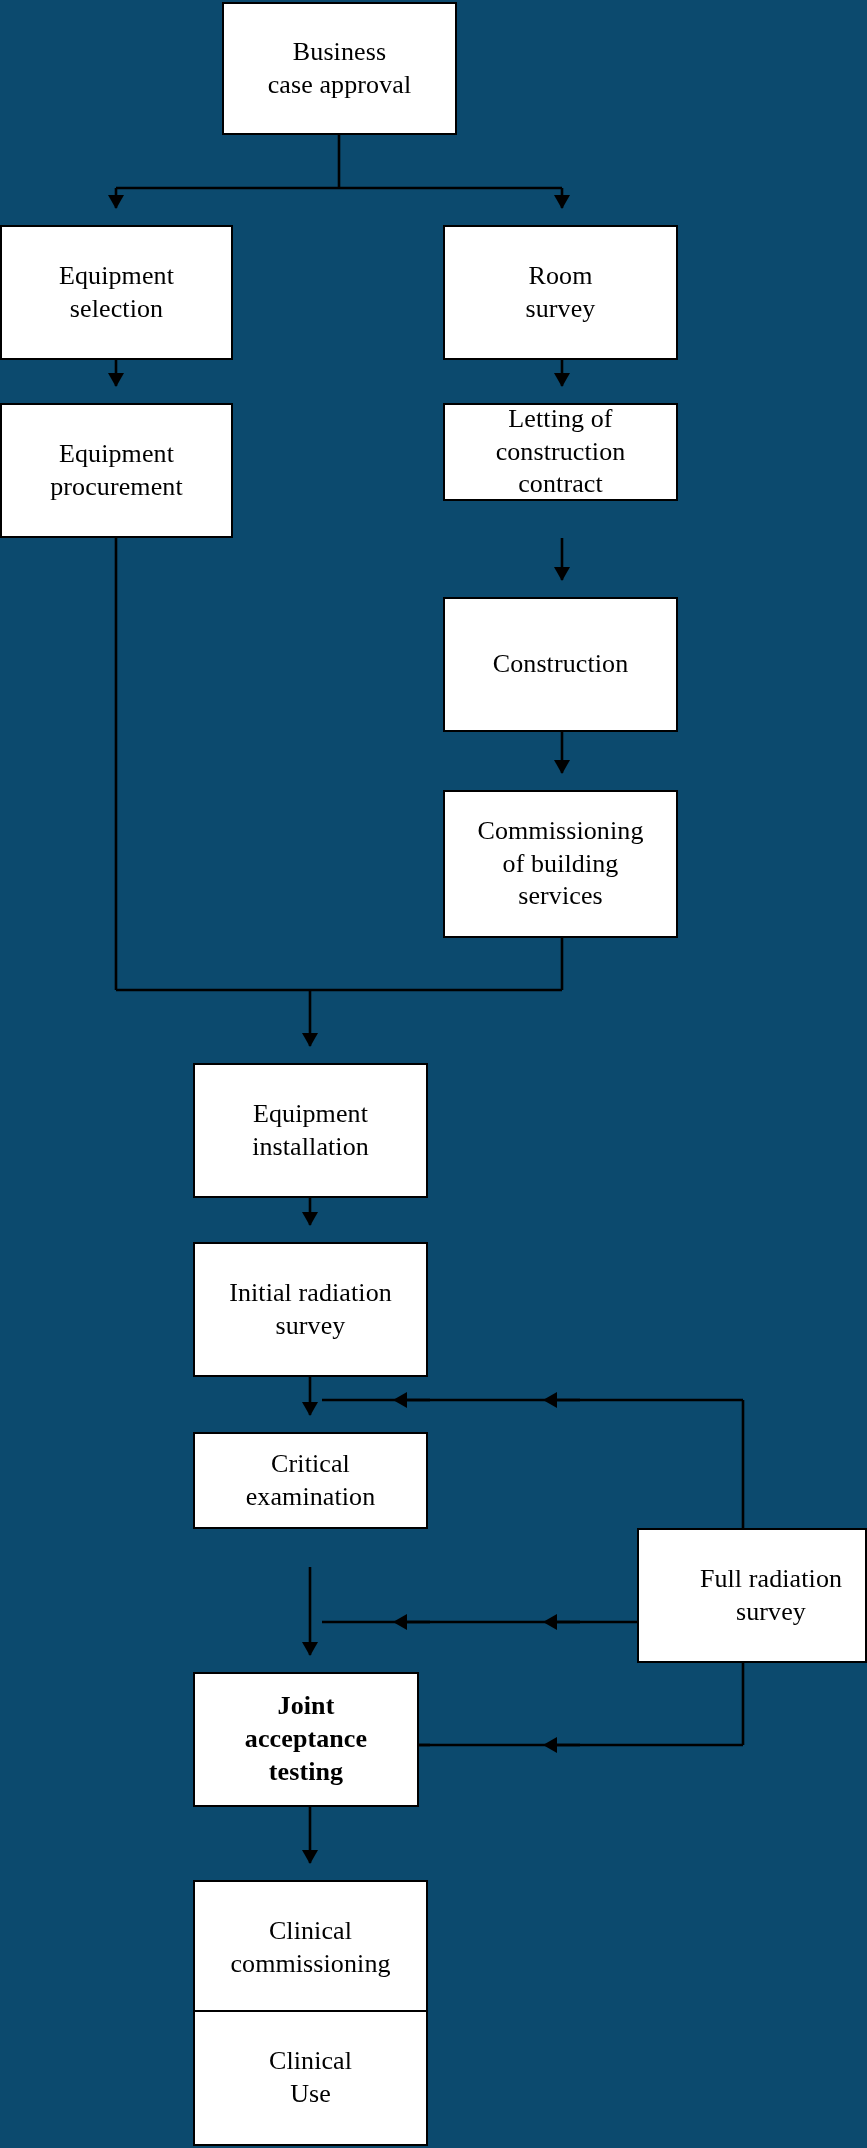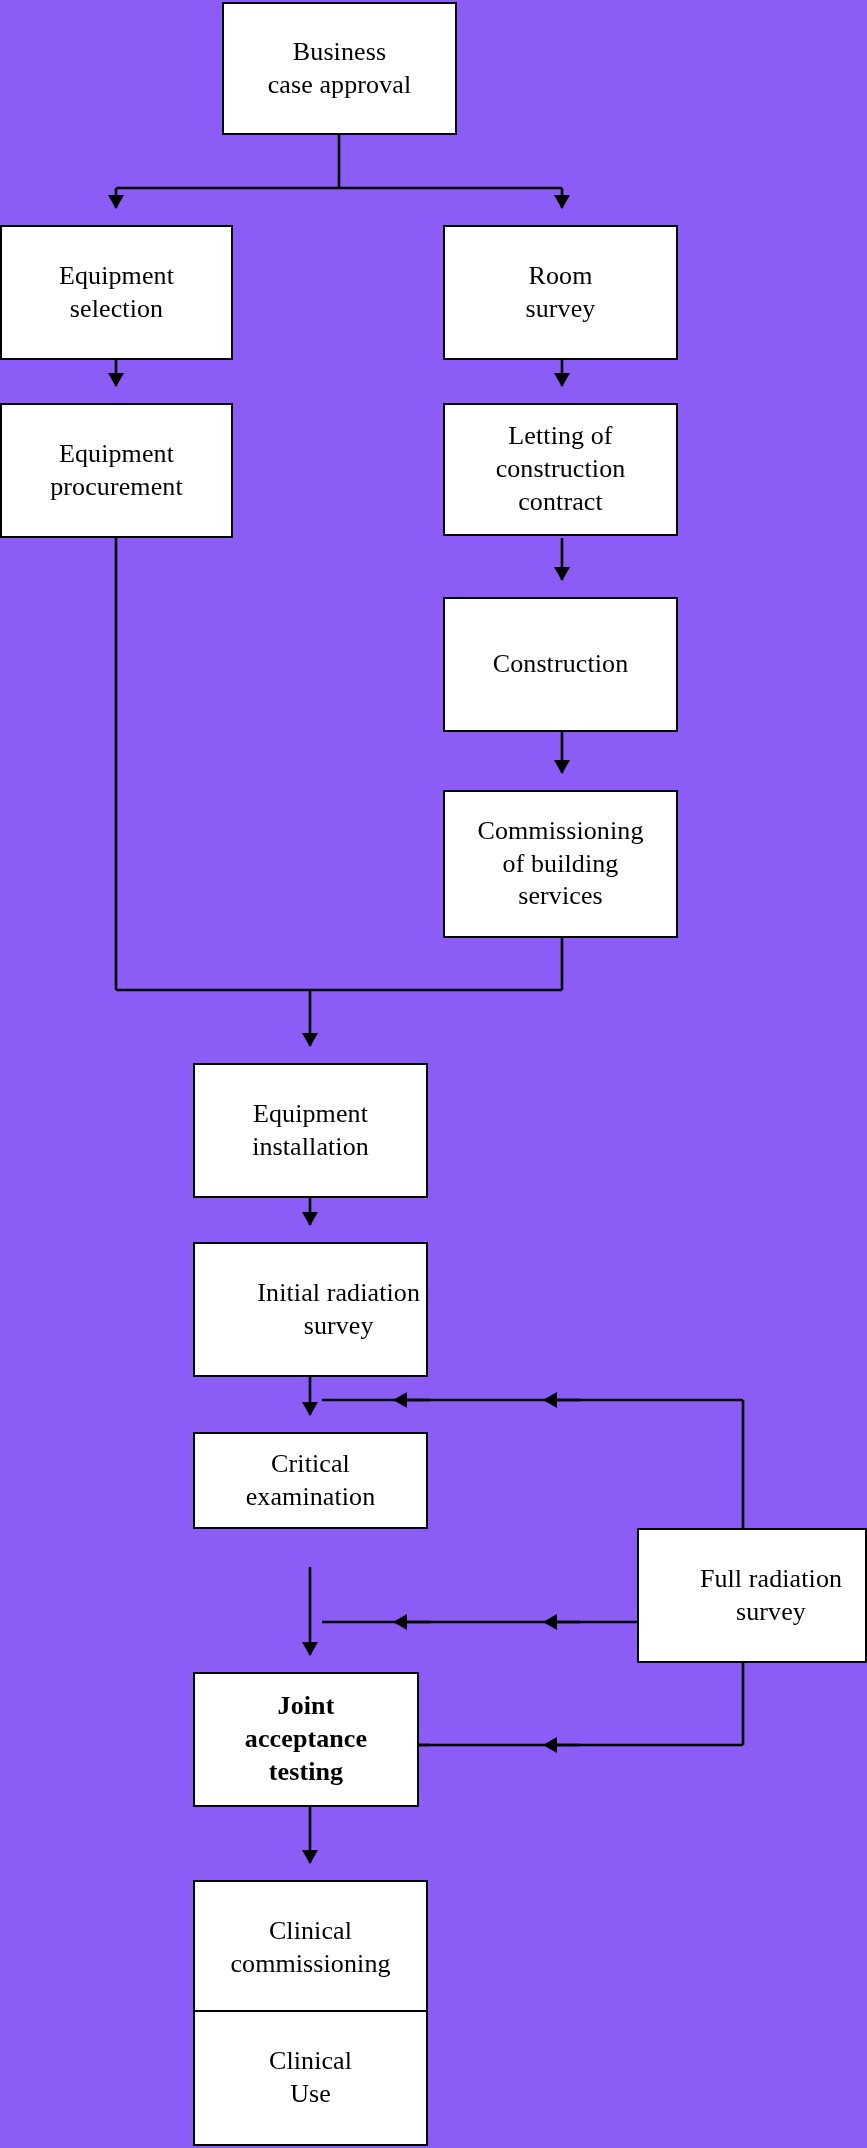--- a/index.html
+++ b/index.html
@@ -5,21 +5,21 @@
 <style>
   html, body {
     margin: 0;
     padding: 0;
     background: #ffffff;
   }
   #canvas {
     position: relative;
     width: 867px;
     height: 2148px;
-    background: #8b5cf6;
+    background: #0c4a6e;
     font-family: "Liberation Serif", "DejaVu Serif", serif;
     overflow: hidden;
   }
   #flow-svg {
     position: absolute;
     left: 0;
     top: 0;
     width: 867px;
     height: 2148px;
   }
@@ -122,42 +122,42 @@
   <div class="node" id="n-room_design" style="left: 443px; top: 225px; width: 235px; height: 135px;">
     <span class="label">Room
 survey</span>
   </div>
 
   <div class="node" id="n-equipment_procurement" style="left: 0px; top: 403px; width: 233px; height: 135px;">
     <span class="label">Equipment
 procurement</span>
   </div>
 
-  <div class="node" id="n-letting_of_contract" style="left: 443px; top: 403px; width: 235px; height: 133px;">
+  <div class="node" id="n-letting_of_contract" style="left: 443px; top: 403px; width: 235px; height: 98px;">
     <span class="label">Letting of
 construction
 contract</span>
   </div>
 
   <div class="node" id="n-construction" style="left: 443px; top: 597px; width: 235px; height: 135px;">
     <span class="label">Construction</span>
   </div>
 
   <div class="node" id="n-commissioning_building" style="left: 443px; top: 790px; width: 235px; height: 148px;">
     <span class="label">Commissioning
 of building
 services</span>
   </div>
 
   <div class="node" id="n-equipment_installation" style="left: 193px; top: 1063px; width: 235px; height: 135px;">
     <span class="label">Equipment
 installation</span>
   </div>
 
-  <div class="node" id="n-initial_radiation_survey" style="left: 193px; top: 1242px; width: 235px; height: 135px; justify-content: flex-end;">
+  <div class="node" id="n-initial_radiation_survey" style="left: 193px; top: 1242px; width: 235px; height: 135px;">
     <span class="label">Initial radiation
 survey</span>
   </div>
 
   <div class="node" id="n-critical_examination" style="left: 193px; top: 1432px; width: 235px; height: 97px;">
     <span class="label">Critical
 examination</span>
   </div>
 
   <div class="node" id="n-full_radiation_survey" style="left: 637px; top: 1528px; width: 230px; height: 135px; padding-left: 38px;">

